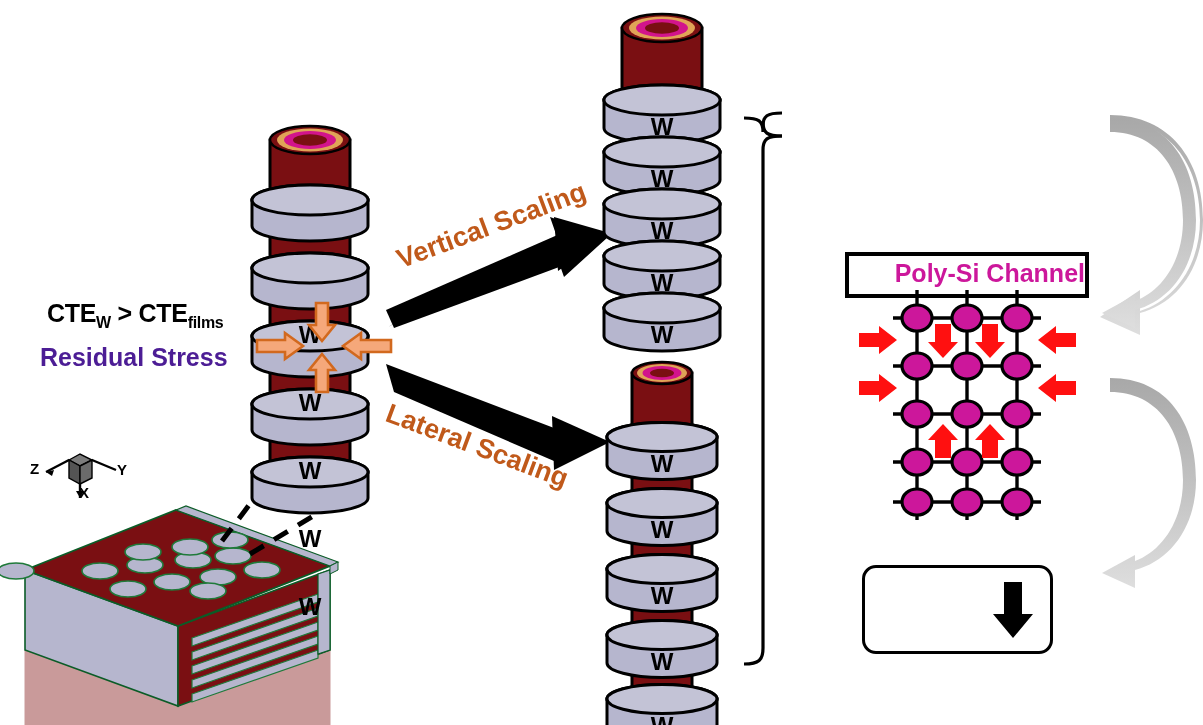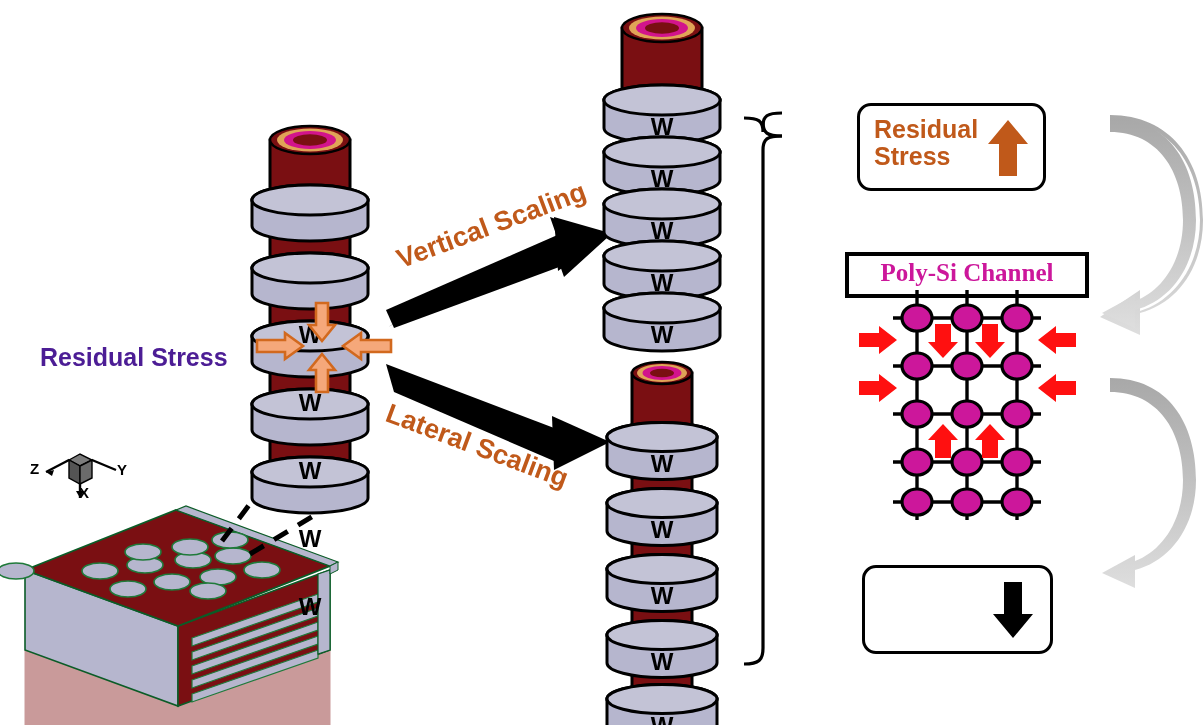--- a/index.html
+++ b/index.html
@@ -18,20 +18,23 @@
   .axisl{font-size:15px;font-weight:bold;color:#000;}
   .rbox{border:3px solid #000;border-radius:14px;background:#fff;}
   .sqbox{border:4px solid #000;background:#fff;}
   svg{display:block;overflow:visible;}
 </style>
 </head>
 <body>
 
 <div id="root">
 
+  <div class="abs lbl cte" style="left:47px;top:300px;">
+    <span>CTE</span><sub>W</sub><span> &gt; CTE</span><sub>films</sub>
+  </div>
 
   <div class="abs lbl resid-left" style="left:40px;top:344px;">Residual Stress</div>
 
   <div class="abs" style="left:22px;top:446px;">
     <svg width="110" height="60" viewBox="0 0 110 60">
       <g>
         <polygon points="47,14 58,8 70,14 58,20" fill="#7c7c7c" stroke="#000" stroke-width="1.4"></polygon>
         <polygon points="47,14 47,32 58,38 58,20" fill="#545454" stroke="#000" stroke-width="1.4"></polygon>
         <polygon points="70,14 70,32 58,38 58,20" fill="#6b6b6b" stroke="#000" stroke-width="1.4"></polygon>
       </g>
@@ -252,32 +255,23 @@
     <svg width="70" height="580" viewBox="0 0 70 580">
       <path d="M2,18 C16,18 20,20 21,30 L21,18 C22,28 26,30 40,30
                C26,30 22,32 21,42 L21,30 C20,40 16,42 2,42" fill="none" stroke="#000" stroke-width="3.2" opacity="0"></path>
       <path d="M2,18 C17,18 21,21 21,32 L21,26 C21,16 25,13 40,13" fill="none" stroke="#000" stroke-width="3.2"></path>
       <path d="M2,46 C17,46 21,43 21,32 L21,38 C21,48 25,51 40,51" fill="none" stroke="#000" stroke-width="3.2" opacity="0"></path>
       <path d="M40,36 C25,36 21,39 21,50 L21,548 C21,560 17,564 2,564" fill="none" stroke="#000" stroke-width="3.2"></path>
       <path d="M40,36 C25,36 21,33 21,22" fill="none" stroke="#000" stroke-width="3.2"></path>
     </svg>
   </div>
 
-  <div class="abs rbox" style="left:857px;top:103px;width:183px;height:82px;">
-    <div class="abs lbl boxlbl" style="left:14px;top:10px;">
-      <div>Residual</div>
-      <div>Stress</div>
-    </div>
-    <svg class="abs" style="left:126px;top:12px;" width="44" height="60" viewBox="0 0 44 60">
-      <polygon points="22,2 42,26 31,26 31,58 13,58 13,26 2,26" fill="#C0591A"></polygon>
-    </svg>
-  </div>
 
   <div class="abs sqbox" style="left:845px;top:252px;width:236px;height:38px;">
-    <div class="abs lbl polysi" style="left:0;top:4px;width:236px;text-align:center;font-family:Liberation Serif, serif;">Poly-Si Channel</div>
+    <div class="abs lbl polysi" style="left:0;top:4px;width:236px;text-align:right;">Poly-Si Channel</div>
   </div>
 
   <div class="abs" style="left:855px;top:288px;">
     <svg width="225" height="235" viewBox="0 0 225 235">
       <g stroke="#000" stroke-width="3.4">
         <line x1="62" y1="2" x2="62" y2="232"></line>
         <line x1="112" y1="2" x2="112" y2="232"></line>
         <line x1="162" y1="2" x2="162" y2="232"></line>
         <line x1="38" y1="30" x2="186" y2="30"></line>
         <line x1="38" y1="78" x2="186" y2="78"></line>

